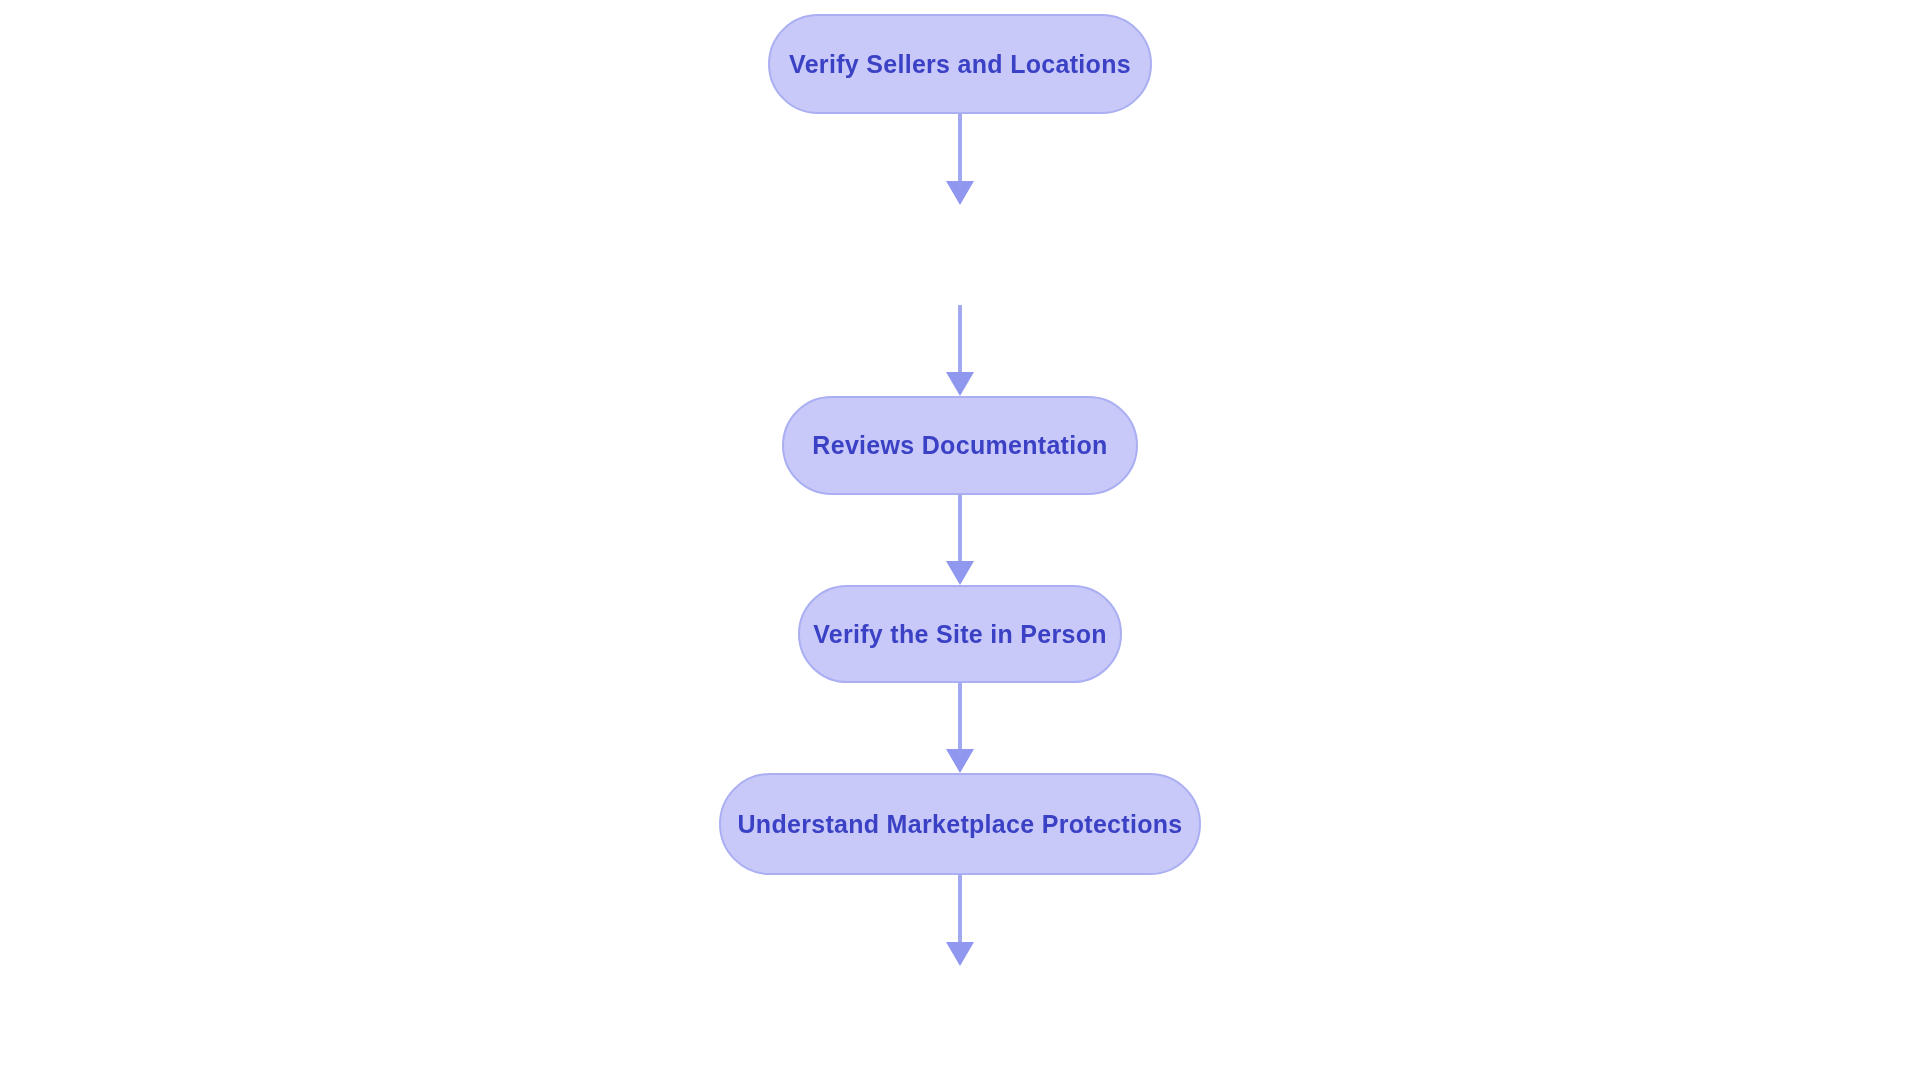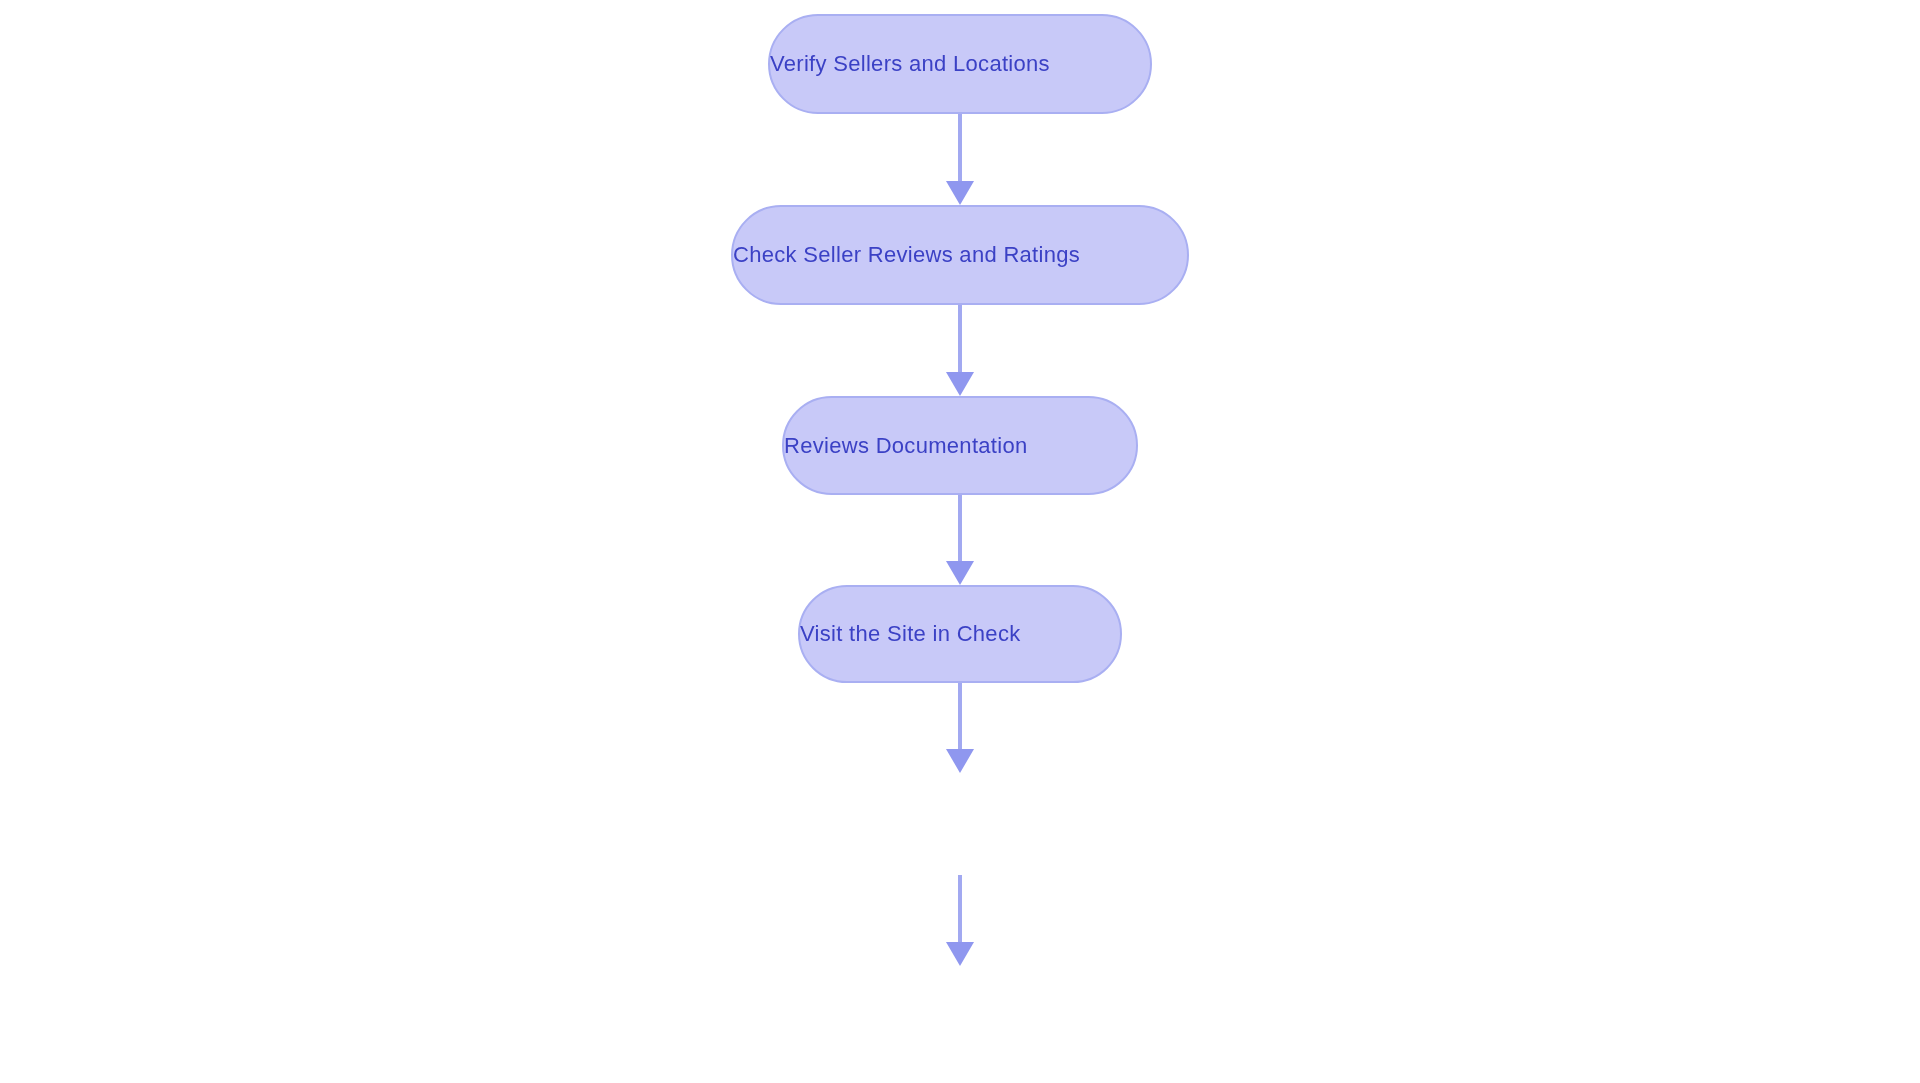--- a/index.html
+++ b/index.html
@@ -19,27 +19,29 @@
   }
   .canvas {
     position: relative;
     width: 1920px; height: 1083px;
     background: var(--bg);
   }
   .node {
     position: absolute;
     display: flex;
     align-items: center;
+    justify-content: center;
     background: var(--fill);
     border: 2px solid var(--border);
     color: var(--text);
-    font-size: 22px;
+    font-size: 25px;
     letter-spacing: 0.3px;
     text-align: center;
     white-space: nowrap;
+    font-weight: bold;
   }
   .pill { border-radius: 52px; }
   .circle { border-radius: 50%; }
 
   
   .n1 { left: 768px; top: 14px;  width: 384px; height: 100px; }
   .n2 { left: 731px; top: 205px; width: 458px; height: 100px; }
   .n3 { left: 782px; top: 396px; width: 356px; height: 99px;  }
   .n4 { left: 798px; top: 585px; width: 324px; height: 98px;  }
   .n5 { left: 719px; top: 773px; width: 482px; height: 102px; }
@@ -74,47 +76,47 @@
 
   <div class="node pill n1">
     <span>Verify Sellers and Locations</span>
   </div>
 
   <div class="arrow a1">
     <div class="stem"></div>
     <div class="head"></div>
   </div>
 
-  <div class="node pill n2">
-    <span>Check Seller Reviews and Ratings</span>
-  </div>
 
   <div class="arrow a2">
     <div class="stem"></div>
     <div class="head"></div>
   </div>
 
   <div class="node pill n3">
     <span>Reviews Documentation</span>
   </div>
 
   <div class="arrow a3">
     <div class="stem"></div>
     <div class="head"></div>
   </div>
 
   <div class="node pill n4">
-    <span>Visit the Site in Check</span>
+    <span>Verify the Site in Person</span>
   </div>
 
   <div class="arrow a4">
     <div class="stem"></div>
     <div class="head"></div>
   </div>
 
+  <div class="node pill n5">
+    <span>Understand Marketplace Protections</span>
+  </div>
 
   <div class="arrow a5">
     <div class="stem"></div>
     <div class="head"></div>
   </div>
 
 
 </div>
 
 </body></html>

